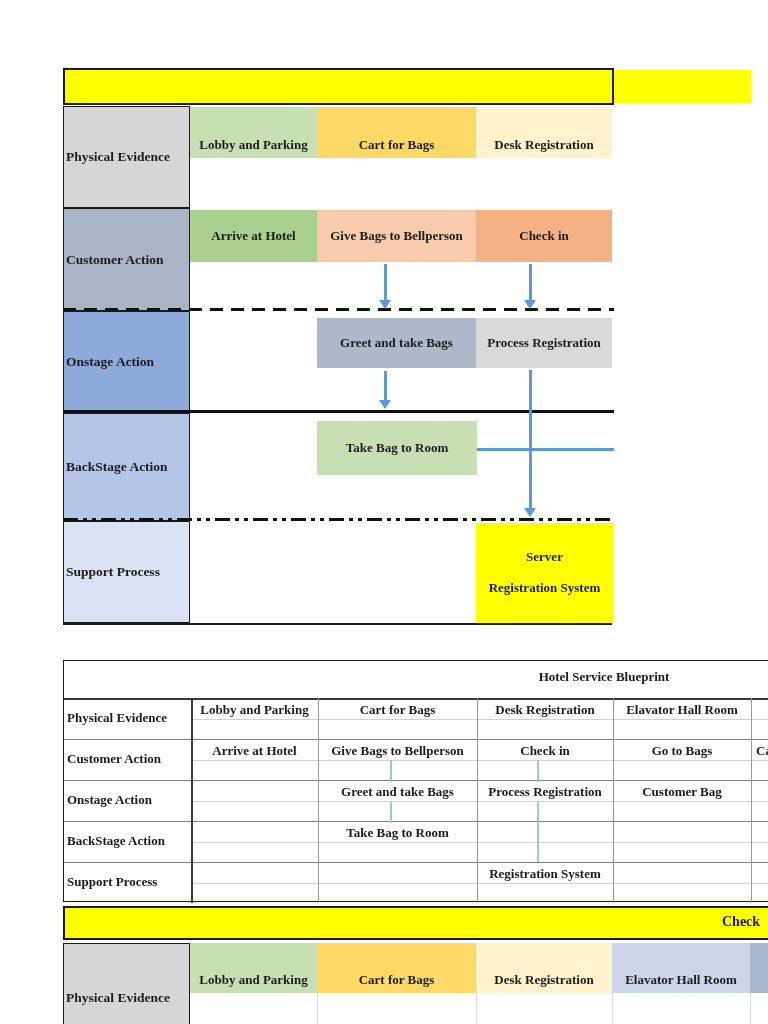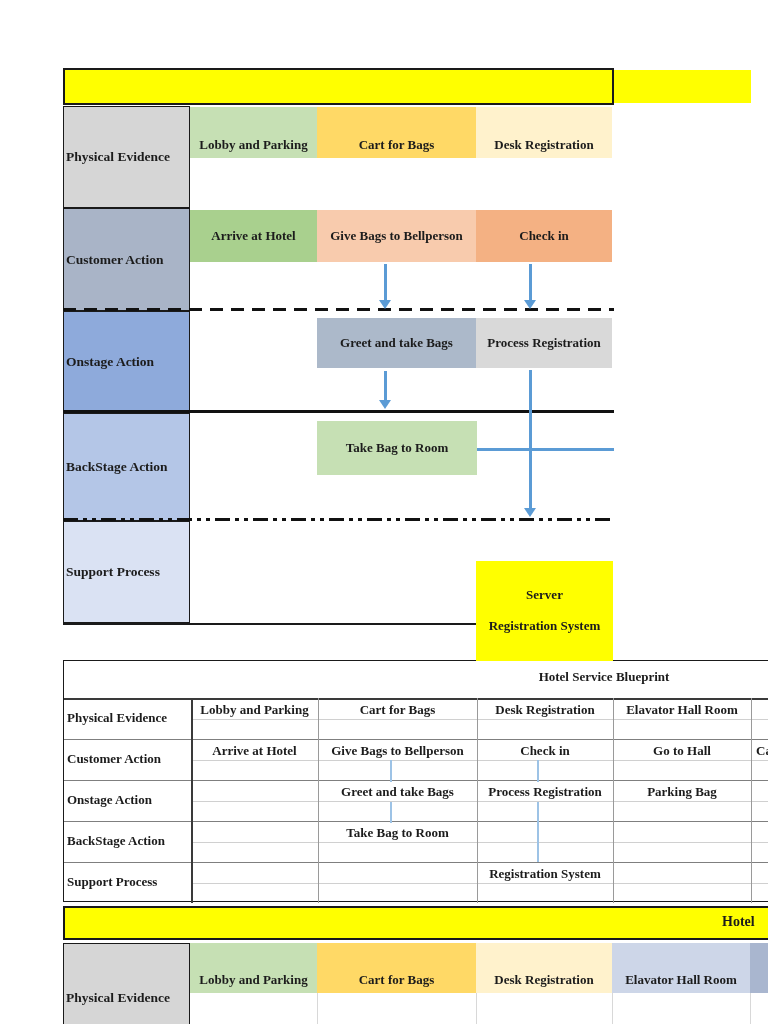--- a/index.html
+++ b/index.html
@@ -62,21 +62,21 @@
 
   <div class="abs box" style="left: 190px; top: 210px; width: 127px; height: 52px; background: rgb(169, 208, 142);">Arrive at Hotel</div>
   <div class="abs box" style="left: 317px; top: 210px; width: 159px; height: 52px; background: rgb(248, 203, 173);">Give Bags to Bellperson</div>
   <div class="abs box" style="left: 476px; top: 210px; width: 136px; height: 52px; background: rgb(244, 177, 131);">Check in</div>
 
   <div class="abs box" style="left: 317px; top: 318px; width: 159px; height: 50px; background: rgb(172, 185, 202);">Greet and take Bags</div>
   <div class="abs box" style="left: 476px; top: 318px; width: 136px; height: 50px; background: rgb(217, 217, 217);">Process Registration</div>
 
   <div class="abs box" style="left: 317px; top: 421px; width: 160px; height: 54px; background: rgb(198, 224, 180);">Take Bag to Room</div>
 
-  <div class="abs box" style="left: 476px; top: 523px; width: 137px; height: 100px; flex-direction: column; gap: 16px; z-index: 4; background: rgb(255, 255, 0); margin-top: 38px;">
+  <div class="abs box" style="left: 476px; top: 523px; width: 137px; height: 100px; flex-direction: column; gap: 16px; z-index: 4; background: rgb(255, 255, 0);">
     <span>Server</span>
     <span>Registration System</span>
   </div>
 
   <div class="abs sep-dashed"></div>
   <div class="abs sep-solid"></div>
   <div class="abs sep-dashdot"></div>
   <div class="abs base-line"></div>
 
   <div class="abs varrow" style="left: 384px; top: 264px; height: 36px; background: rgb(91, 155, 213);"></div>
@@ -117,27 +117,27 @@
 
     <div class="cell" style="left:127px;top:39px;width:127px;">Lobby and Parking</div>
     <div class="cell" style="left:254px;top:39px;width:159px;">Cart for Bags</div>
     <div class="cell" style="left:413px;top:39px;width:136px;">Desk Registration</div>
     <div class="cell" style="left:549px;top:39px;width:138px;">Elavator Hall Room</div>
     <div class="cell clip" style="left:687px;top:39px;width:388px;"></div>
 
     <div class="cell" style="left:127px;top:80px;width:127px;">Arrive at Hotel</div>
     <div class="cell" style="left:254px;top:80px;width:159px;">Give Bags to Bellperson</div>
     <div class="cell" style="left:413px;top:80px;width:136px;">Check in</div>
-    <div class="cell" style="left:549px;top:80px;width:138px;">Go to Hall</div>
+    <div class="cell" style="left:549px;top:80px;width:138px;">Go to Bags</div>
     <div class="cell clip" style="left:687px;top:80px;width:388px;">Ca</div>
 
     <div class="cell" style="left:127px;top:121px;width:127px;"></div>
     <div class="cell" style="left:254px;top:121px;width:159px;">Greet and take Bags</div>
     <div class="cell" style="left:413px;top:121px;width:136px;">Process Registration</div>
-    <div class="cell" style="left:549px;top:121px;width:138px;">Parking Bag</div>
+    <div class="cell" style="left:549px;top:121px;width:138px;">Customer Bag</div>
     <div class="cell clip" style="left:687px;top:121px;width:388px;"></div>
 
     <div class="cell" style="left:127px;top:162px;width:127px;"></div>
     <div class="cell" style="left:254px;top:162px;width:159px;">Take Bag to Room</div>
     <div class="cell" style="left:413px;top:162px;width:136px;"></div>
     <div class="cell" style="left:549px;top:162px;width:138px;"></div>
     <div class="cell clip" style="left:687px;top:162px;width:388px;"></div>
 
     <div class="cell" style="left:127px;top:203px;width:127px;"></div>
     <div class="cell" style="left:254px;top:203px;width:159px;"></div>
@@ -145,21 +145,21 @@
     <div class="cell" style="left:549px;top:203px;width:138px;"></div>
     <div class="cell clip" style="left:687px;top:203px;width:388px;"></div>
 
     <div class="conn" style="left: 326px; top: 99px; height: 22px; background: rgb(157, 195, 230);"></div>
     <div class="conn" style="left: 326px; top: 141px; height: 21px; background: rgb(157, 195, 230);"></div>
     <div class="conn" style="left: 473px; top: 99px; height: 22px; background: rgb(157, 195, 230);"></div>
     <div class="conn" style="left: 473px; top: 141px; height: 60px; background: rgb(157, 195, 230);"></div>
   </div>
 
   <div class="abs banner-bot" style="background: rgb(255, 255, 0);"></div>
-  <div class="abs hotel-txt">Hotel</div>
+  <div class="abs hotel-txt">Check</div>
 
   <div class="abs lbl" style="left: 63px; top: 943px; width: 127px; height: 110px; background: rgb(214, 214, 214);">Physical Evidence</div>
 
   <div class="abs box bottom-al" style="left: 190px; top: 943px; width: 127px; height: 50px; background: rgb(198, 224, 180);">Lobby and Parking</div>
   <div class="abs box bottom-al" style="left: 317px; top: 943px; width: 159px; height: 50px; background: rgb(255, 217, 102);">Cart for Bags</div>
   <div class="abs box bottom-al" style="left: 476px; top: 943px; width: 136px; height: 50px; background: rgb(255, 242, 204);">Desk Registration</div>
   <div class="abs box bottom-al" style="left: 612px; top: 943px; width: 138px; height: 50px; background: rgb(205, 214, 232);">Elavator Hall Room</div>
   <div class="abs box" style="left: 750px; top: 943px; width: 330px; height: 50px; background: rgb(169, 182, 207);"></div>
 
   <div class="abs faint-v" style="left:317px;"></div>

